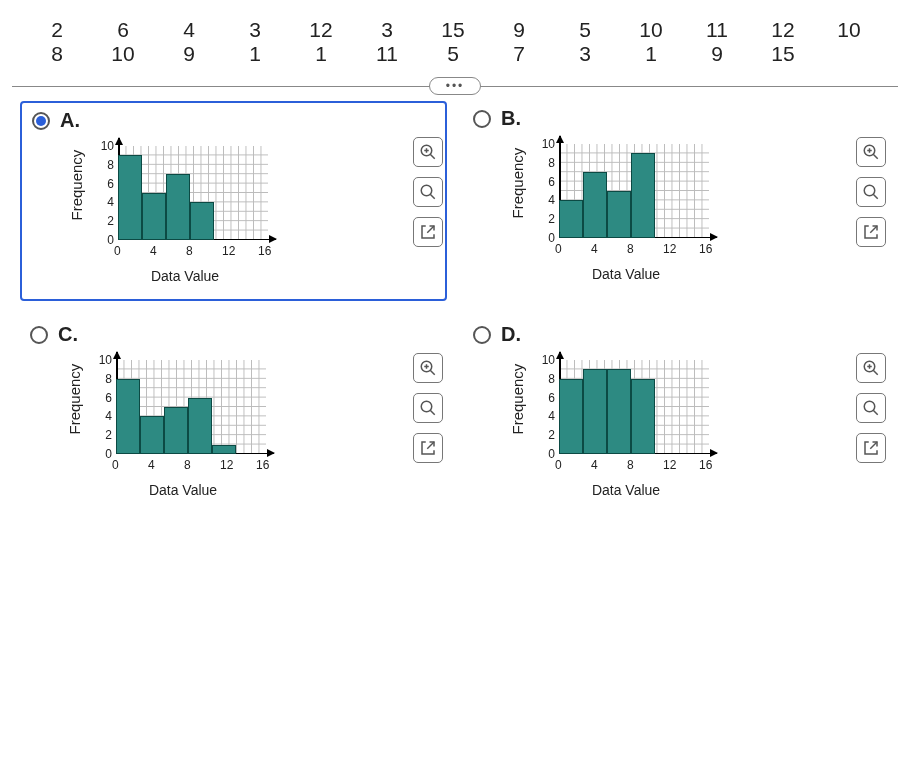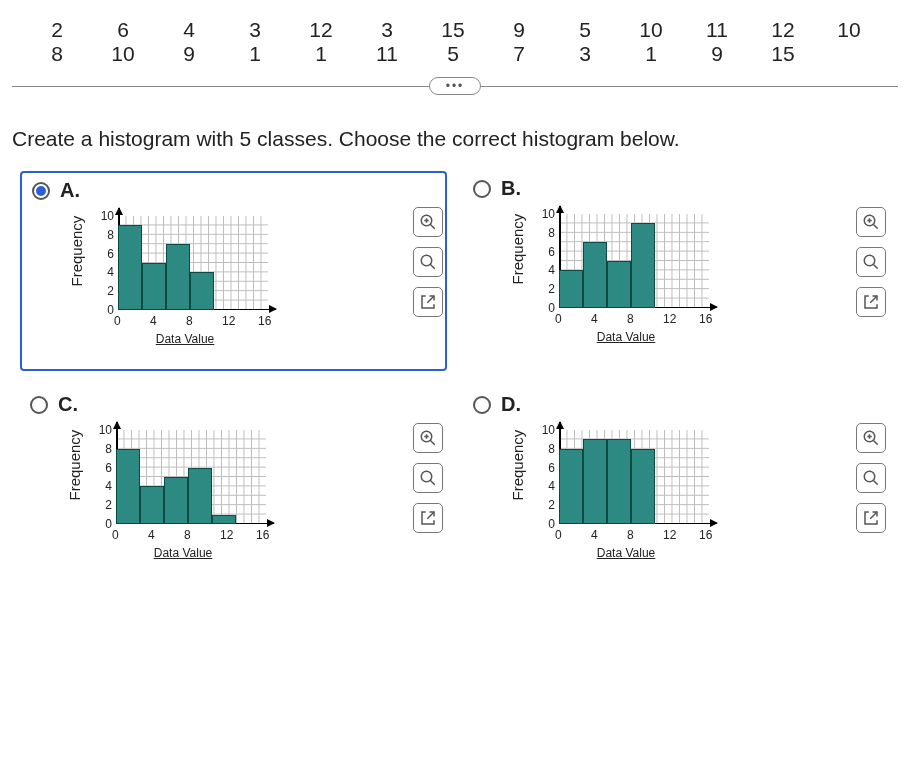--- a/index.html
+++ b/index.html
@@ -28,21 +28,21 @@
 .grid { position: absolute; left: 28px; top: 6px; width: 150px; height: 94px; background-image: linear-gradient(to right, #bbb 1px, transparent 1px), linear-gradient(to top, #bbb 1px, transparent 1px); background-size: 7.5px 9.4px; }
 .axis-x { position: absolute; left: 28px; bottom: 20px; width: 158px; height: 1.5px; background: #000; }
 .axis-x::after { content: ""; position: absolute; right: -1px; top: -3.5px; border-left: 8px solid #000; border-top: 4px solid transparent; border-bottom: 4px solid transparent; }
 .axis-y { position: absolute; left: 28px; top: -2px; bottom: 20px; width: 1.5px; background: #000; }
 .axis-y::after { content: ""; position: absolute; left: -3.5px; top: -1px; border-bottom: 8px solid #000; border-left: 4px solid transparent; border-right: 4px solid transparent; }
 .bars { position: absolute; left: 28px; bottom: 20px; display: flex; align-items: flex-end; height: 94px; }
 .bar { width: 24px; background: #2d8a82; border: 1px solid #0c4a44; }
 .yticks { position: absolute; left: 0; top: 0; width: 26px; height: 100px; }
 .ytick { position: absolute; right: 2px; font-size: 12px; text-align: right; width: 24px; transform: translateY(-50%); }
 .xticks { position: absolute; left: 28px; bottom: 2px; width: 160px; display: flex; font-size: 12px; }
-.xlabel { font-size: 12px; margin-top: 2px; text-decoration: underline; }
+.xlabel { font-size: 14px; margin-top: 8px; }
 .ctrl-stack { position: absolute; right: 12px; top: 42px; display: flex; flex-direction: column; gap: 10px; }
 .ctrl { width: 30px; height: 30px; border: 1.5px solid #777; border-radius: 5px; display: flex; align-items: center; justify-content: center; font-size: 16px; color: #444; background: #fff; cursor: pointer; }
 .ctrl svg { width: 18px; height: 18px; stroke: #555; stroke-width: 2; fill: none; }
 </style>
 </head>
 <body>
 
 <div class="container">
 
   <div class="data-table">
@@ -74,21 +74,20 @@
         <div class="data-cell">1</div>
         <div class="data-cell">9</div>
         <div class="data-cell">15</div>
         <div class="data-cell"></div>
       </div>
   </div>
 
   <hr class="sep">
   <div class="dots-wrap"><span class="dots">•••</span></div>
 
-  <div class="sub-question">Create a histogram with 5 classes. Choose the correct histogram below.</div>
 
   <div class="options-grid" id="opts">
       <div class="option selected">
         <div class="opt-box">
           <div class="opt-head">
             <span class="radio on"></span>
             <span class="opt-label">A.</span>
           </div>
           <div class="chart-area">
             <div class="ylabel">Frequency</div>

